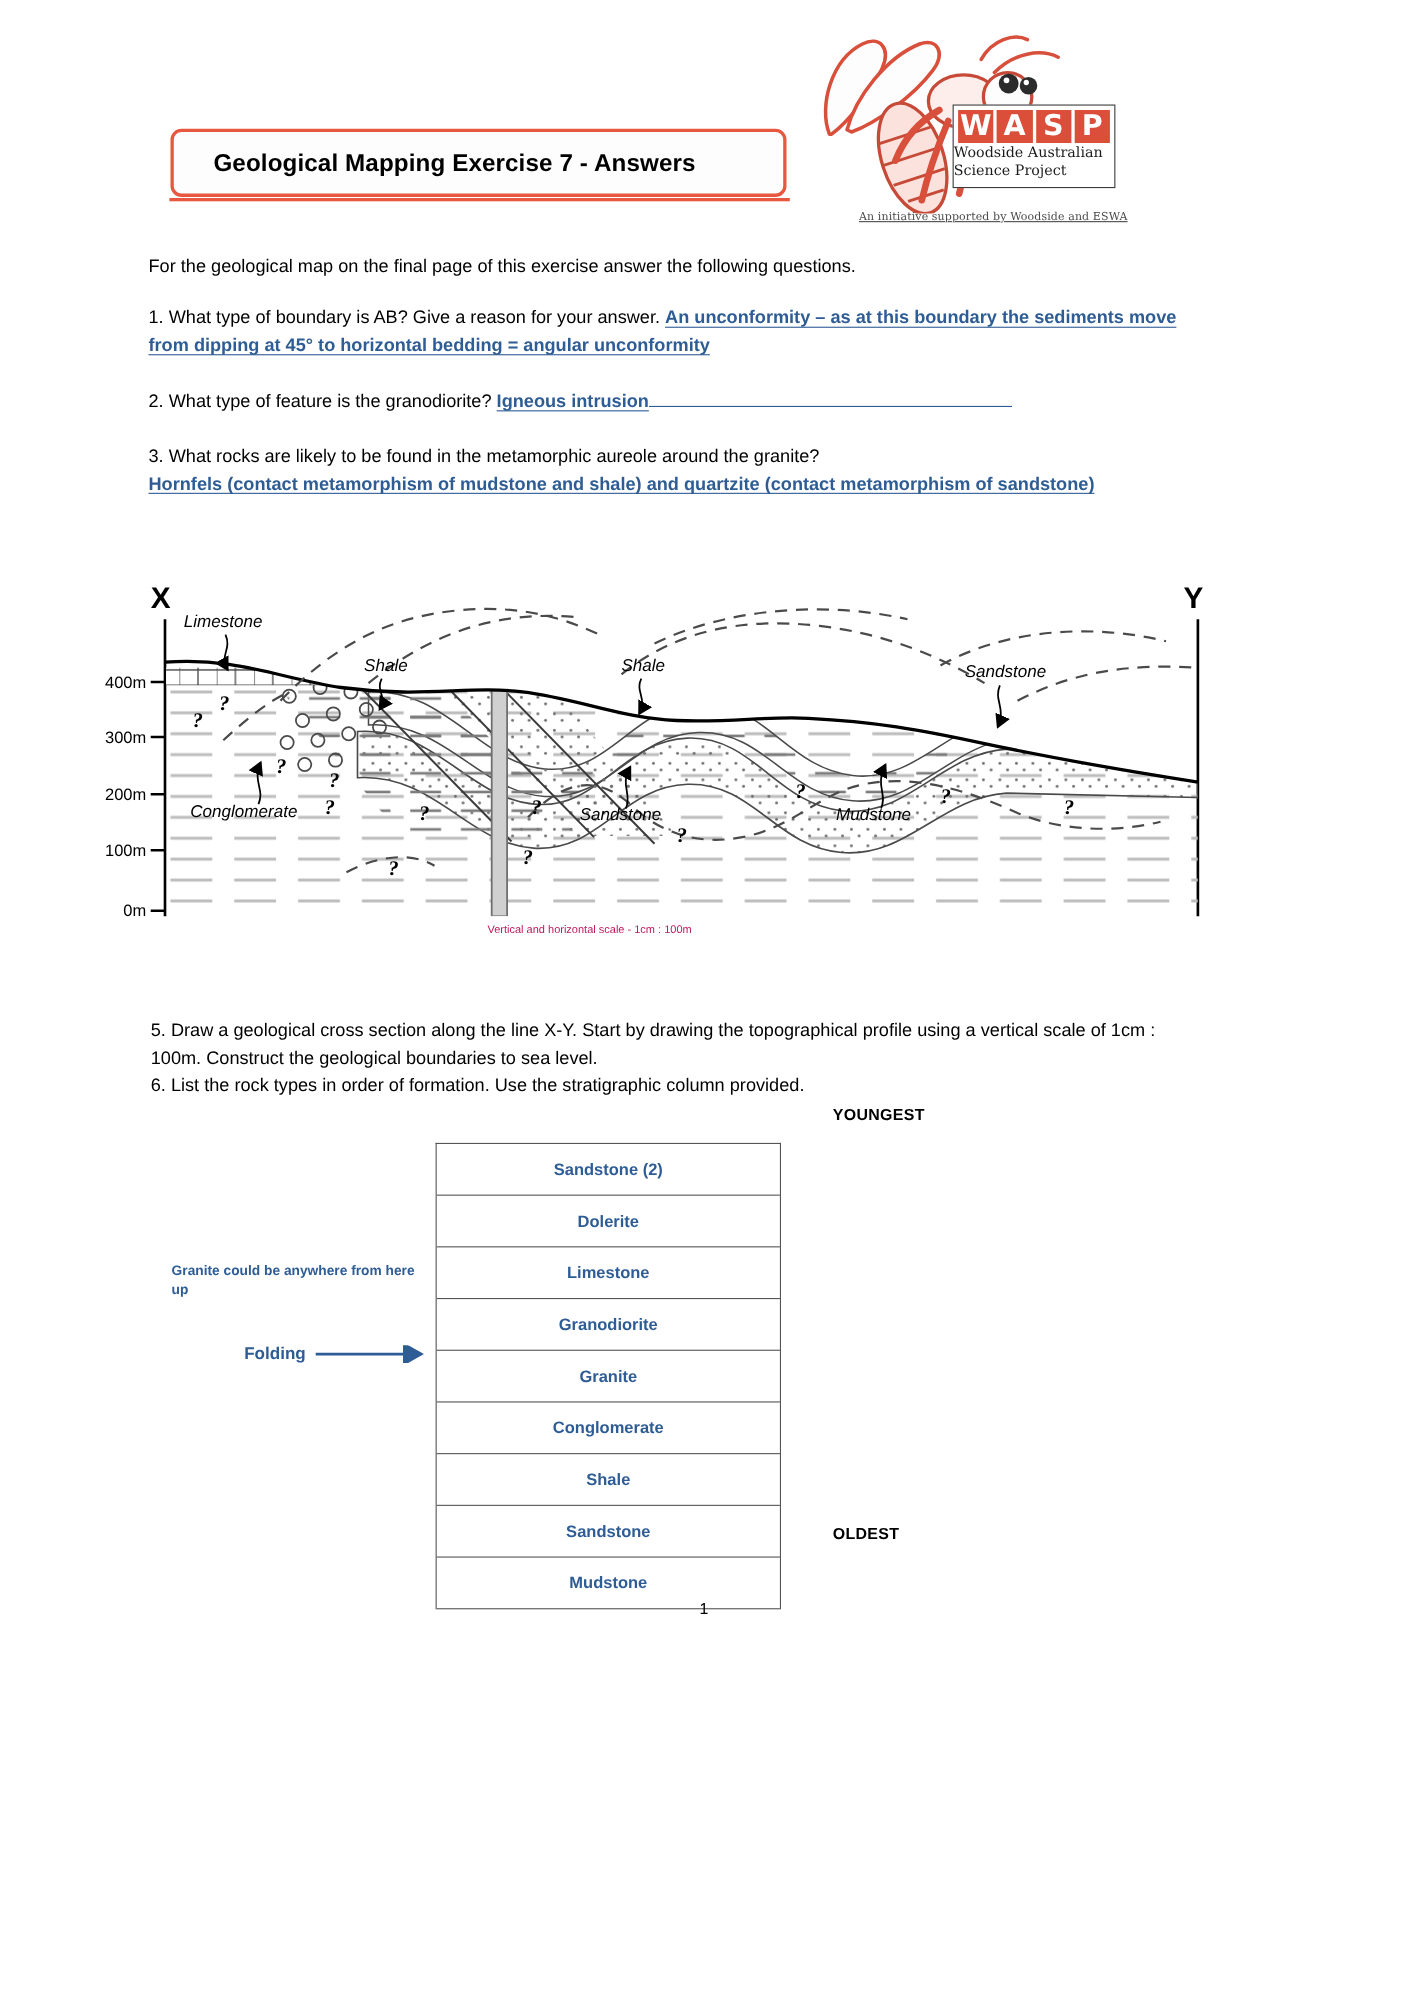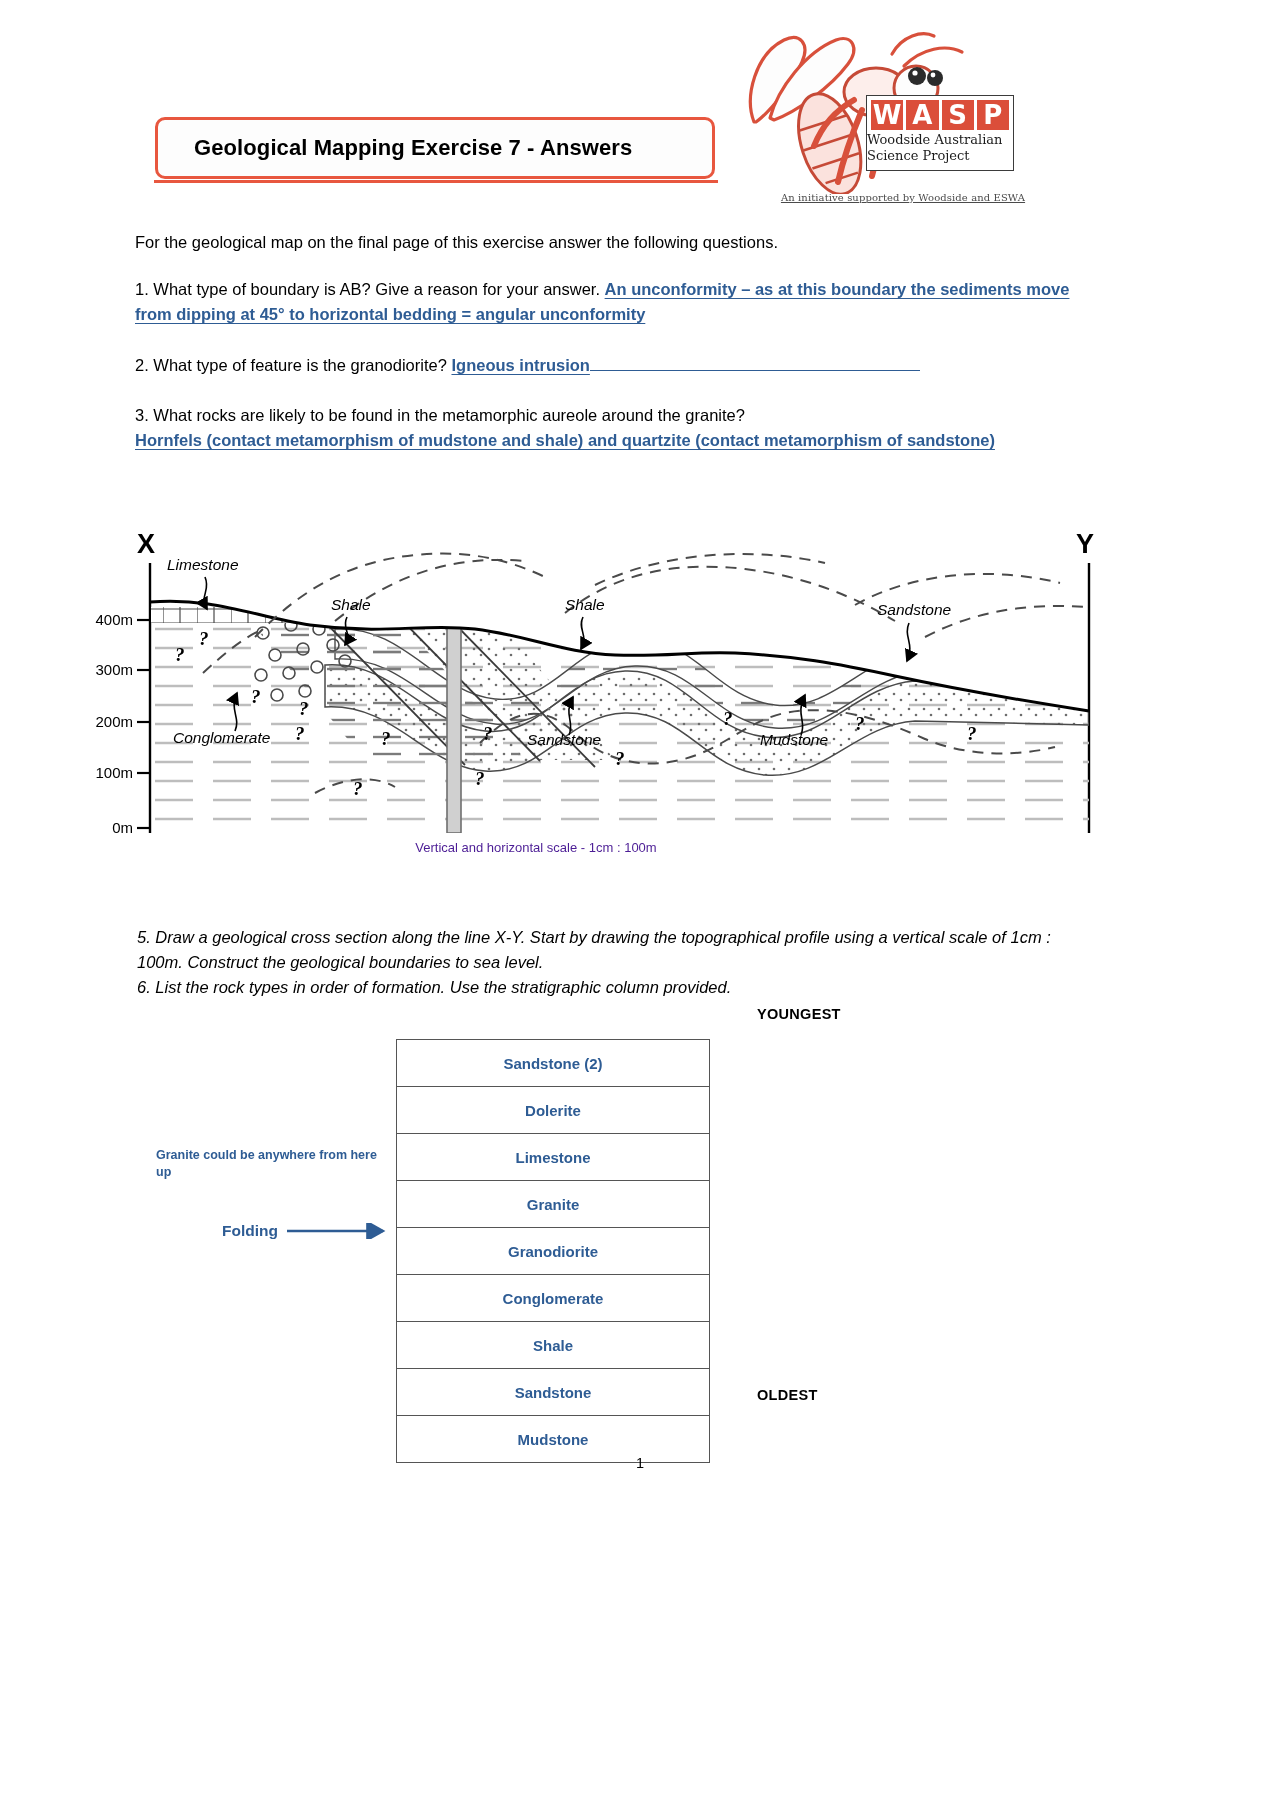--- a/index.html
+++ b/index.html
@@ -65,28 +65,28 @@
   }
   .blankline{
     display:inline-block; border-bottom:1.4px solid #2E5C94;
     height:14px;
   }
 
   #q1 { top: 245px; }
   #q2 { top: 321px; }
   #q3 { top: 371px; }
   #q4 { top: 471px; }
-  #q56 { top: 893px; left:137px;font-style:italic; }
+  #q56 { top: 893px; left:137px; }
 
   
   .figure { position: absolute; left: 95px; top: 525px; width: 1020px; height: 345px; }
   .figure svg { display:block; }
   .scale-caption{
     position:absolute; left:0; top:840px; width:1072px; text-align:center;
-    font-size:13px; color:#4c1d95; font-family:"Liberation Sans", sans-serif;
+    font-size:10px; color:#be185d; font-family:"Liberation Sans", sans-serif;
   }
 
   
   .strat {
     position:absolute; left:396px; top:993px;
     width:314px; border:1.6px solid #555;
     border-bottom:none;
     margin-top:46px;
   }
   .strat-row{
@@ -388,24 +388,24 @@
     <div class="strat-row">
         <span>Sandstone (2)</span>
       </div>
     <div class="strat-row">
         <span>Dolerite</span>
       </div>
     <div class="strat-row">
         <span>Limestone</span>
       </div>
     <div class="strat-row">
+        <span>Granodiorite</span>
+      </div>
+    <div class="strat-row">
         <span>Granite</span>
-      </div>
-    <div class="strat-row">
-        <span>Granodiorite</span>
       </div>
     <div class="strat-row">
         <span>Conglomerate</span>
       </div>
     <div class="strat-row">
         <span>Shale</span>
       </div>
     <div class="strat-row">
         <span>Sandstone</span>
       </div>

